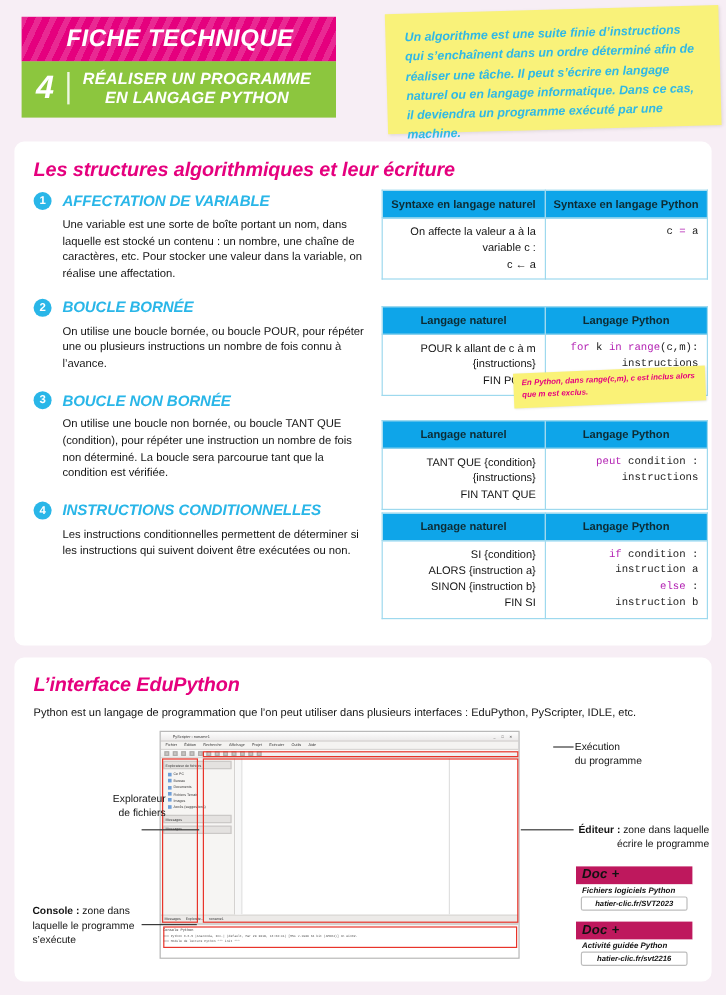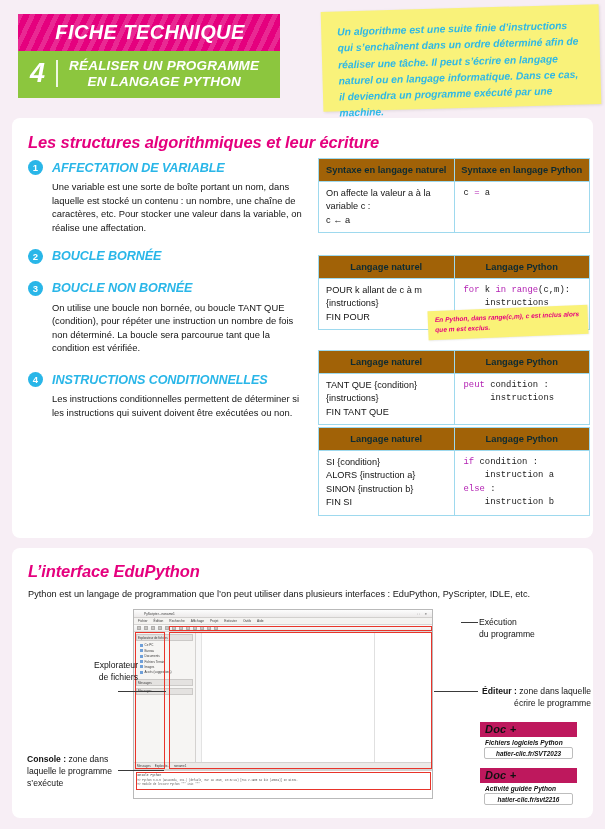--- a/index.html
+++ b/index.html
@@ -87,29 +87,30 @@
     line-height: 1.45;
   }
 
   
   .tbl {
     position: absolute; width: 272px;
     border: 1px solid #9ed9ee; border-collapse: collapse;
     background: #fff; table-layout: fixed;
   }
   .tbl th {
-    background: #a16207; color: #0d2b33;
+    background: #0ea5e9; color: #0d2b33;
     font-size: 9.3px; font-weight: bold;
     padding: 5px 4px; text-align: center;
     border: 1px solid #9ed9ee; line-height: 1.3;
   }
   .tbl td {
     border: 1px solid #9ed9ee; padding: 5px 7px;
     font-size: 9.2px; vertical-align: top; line-height: 1.45;
     color: #141414;
+    text-align: right;
   }
   .tbl td.code {
     font-family: "Liberation Mono", monospace;
     font-size: 8.9px; color: #222; white-space: pre; line-height: 1.5;
     padding-left: 9px;
     border-radius: 18px;
   }
   .kw { color: #b21fb2; }
 
   .tbl1 { left: 318px; top: 158px; }
@@ -279,20 +280,21 @@
         <div class="bullet">1</div>
         <div class="item-label">AFFECTATION DE VARIABLE</div>
       </div>
       <div class="item-body">Une variable est une sorte de boîte portant un nom, dans laquelle est stocké un contenu : un nombre, une chaîne de caractères, etc. Pour stocker une valeur dans la variable, on réalise une affectation.</div>
     </div>
     <div class="item" style="margin-top:14px">
       <div class="item-head">
         <div class="bullet">2</div>
         <div class="item-label">BOUCLE BORNÉE</div>
       </div>
+      <div class="item-body">On utilise une boucle bornée, ou boucle POUR, pour répéter une ou plusieurs instructions un nombre de fois connu à l’avance.</div>
     </div>
     <div class="item" style="margin-top:17px">
       <div class="item-head">
         <div class="bullet">3</div>
         <div class="item-label">BOUCLE NON BORNÉE</div>
       </div>
       <div class="item-body">On utilise une boucle non bornée, ou boucle TANT QUE (condition), pour répéter une instruction un nombre de fois non déterminé. La boucle sera parcourue tant que la condition est vérifiée.</div>
     </div>
     <div class="item" style="margin-top:17px">
       <div class="item-head">

